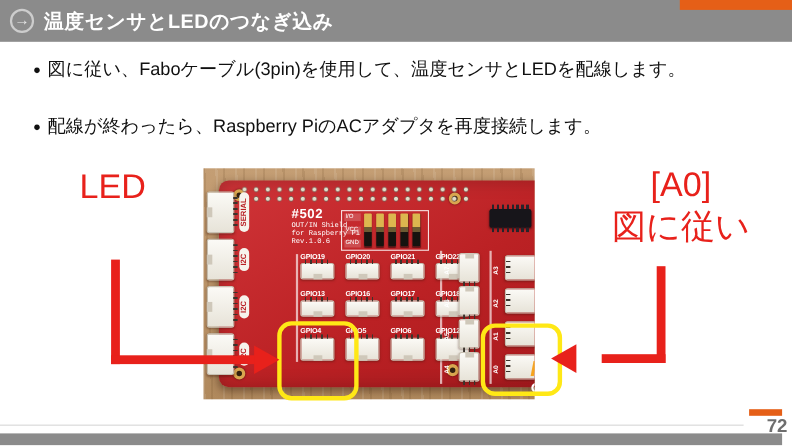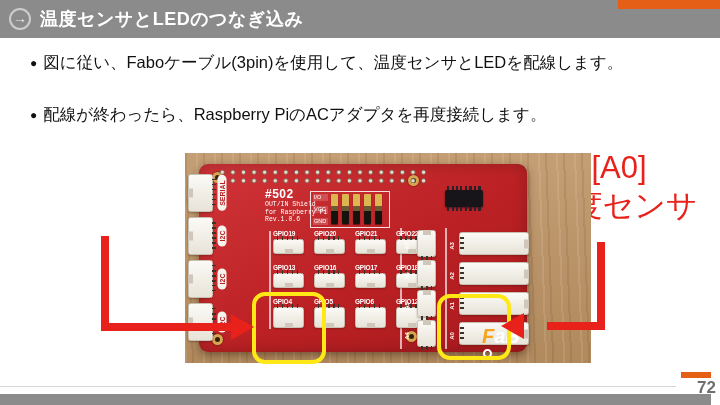--- a/index.html
+++ b/index.html
@@ -24,21 +24,21 @@
   .b1{top:52px;}.b2{top:104px;}
   .dot{font-size:12px;line-height:22px;}
   .note{position:absolute;left:49px;top:77px;font-size:15px;font-weight:bold;color:var(--red,#e8211b);white-space:nowrap;}
 
   
   .callout{position:absolute;text-align:center;color:var(--red,#e8211b);font-size:31px;line-height:38px;}
   .callout.left{left:15px;top:151px;width:175px;}
   .callout.right{left:523px;top:149px;width:192px;}
 
   
-  .photo{position:absolute;left:185px;top:153px;width:406px;height:210px;overflow:hidden;
+  .photo{position:absolute;left:185px;top:153px;width:301px;height:210px;overflow:hidden;
     background:
       repeating-linear-gradient(88deg,rgba(255,255,255,.10) 0 2px,rgba(0,0,0,0) 2px 7px,rgba(94,62,25,.13) 7px 9px,rgba(0,0,0,0) 9px 18px),
       linear-gradient(180deg,#c49e74,#b0895d); text-decoration: underline;}
 
   
   .board{position:absolute;left:14px;top:11px;width:328px;height:188px;border-radius:9px;
     background:linear-gradient(150deg,#d03438,#bb2124 55%,#a81a1e);
     box-shadow:0 3px 8px rgba(40,15,5,.45), inset 0 0 16px rgba(0,0,0,.22);}
   .hole{position:absolute;width:11px;height:11px;border-radius:50%;background:#32200f;
     border:3px solid #d9a64f;box-sizing:border-box;box-shadow:0 0 2px rgba(0,0,0,.6);}
@@ -143,24 +143,25 @@
   <div class="bullet b1">
     <span class="dot">●</span>
     <span>図に従い、Faboケーブル(3pin)を使用して、温度センサとLEDを配線します。</span>
   </div>
   <div class="bullet b2">
     <span class="dot">●</span>
     <span>配線が終わったら、Raspberry PiのACアダプタを再度接続します。</span>
   </div>
 
   <div class="callout left">
+    <div>LED</div>
   </div>
   <div class="callout right">
     <div>[A0]</div>
-    <div>温度センサ</div>
+    <div>図に従い</div>
   </div>
 
   <div class="photo">
     <div class="board">
       <div class="hole" style="left:13px;top:8px"></div>
       <div class="hole" style="left:13px;top:170px"></div>
       <div class="hole" style="left:209px;top:11px"></div>
       <div class="hole" style="left:207px;top:167px"></div>
       <div class="pinrow"></div>
       <div class="silk-v" style="left:70px;top:67px;height:98px"></div>

